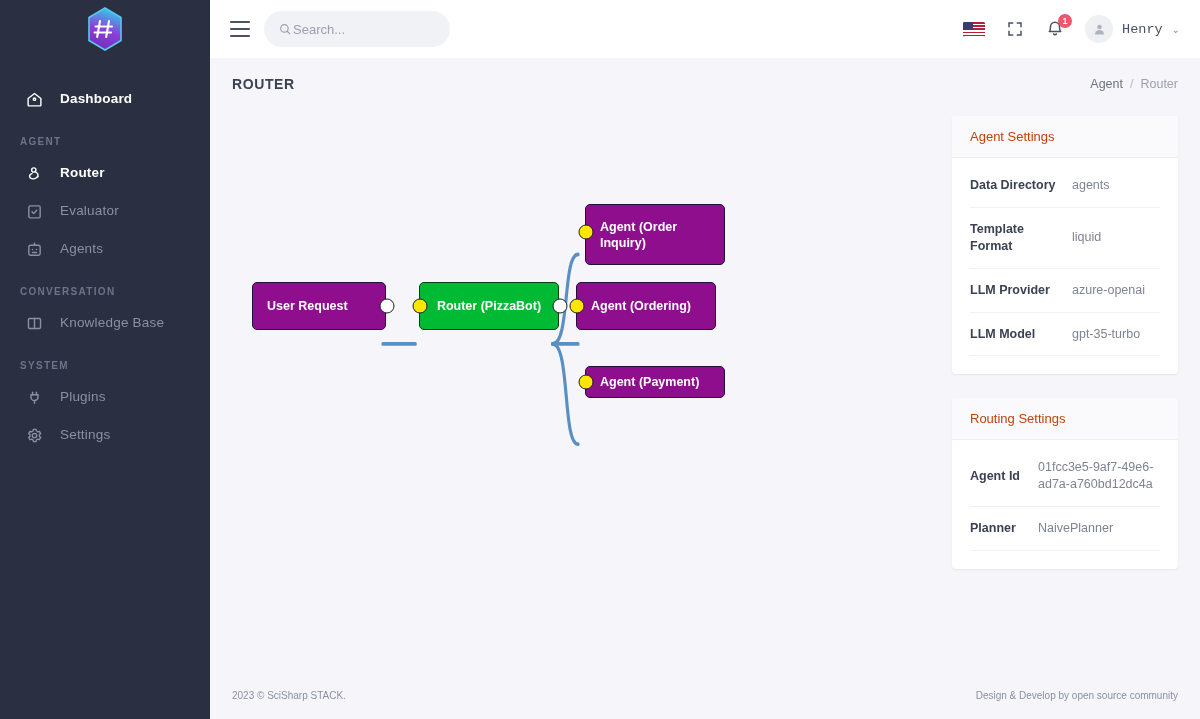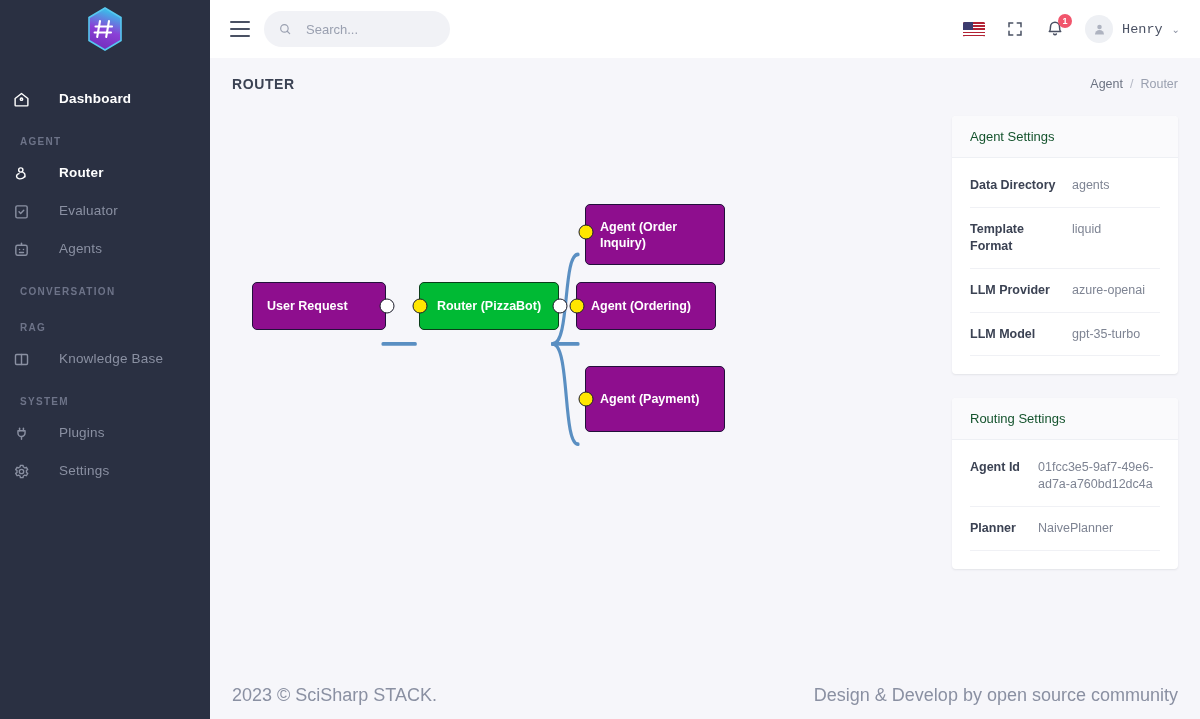--- a/index.html
+++ b/index.html
@@ -18,23 +18,23 @@
     background: #2a3042;
     flex: 0 0 210px;
     position: relative;
   }
   .logo-wrap { height: 58px; display: flex; align-items: center; justify-content: center; }
   .logo-hex { width: 42px; height: 46px; position: relative; display:block; }
 
   .nav { padding-top: 10px; }
   .nav-item {
     display: flex; align-items: center;
-    height: 38px; padding-left: 12px;
+    height: 38px; padding-left: 25px;
     color: #8a90a2; font-size: 13.5px; letter-spacing: .2px;
-    cursor: pointer; gap: 29px;
+    cursor: pointer; gap: 17px;
   }
   .nav-item .ico { width: 18px; height: 18px; display:flex; align-items:center; justify-content:center; flex:0 0 18px; }
   .nav-item .ico svg { width: 17px; height: 17px; display:block; }
   .nav-item.active { color: #ffffff; font-weight: 600; }
   .nav-item.active .ico svg { stroke: #ffffff; }
   .nav-item:not(.active) .ico svg { stroke: #8a90a2; }
   .nav-item .lbl { line-height: 1; }
   .nav-head {
     padding: 18px 0 7px 20px;
     font-size: 10px; letter-spacing: 1.3px;
@@ -49,21 +49,21 @@
     height: 58px; background: #ffffff;
     display: flex; align-items: center;
     padding: 0 20px 0 20px;
     flex: 0 0 58px;
   }
   .hamburger { width: 20px; height: 16px; display:flex; flex-direction:column; justify-content:space-between; cursor:pointer; margin-right: 14px;}
   .hamburger span { display:block; height:2px; background:#4a5163; border-radius:1px; }
   .search {
     width: 186px; height: 36px; background: #f1f2f6;
     border-radius: 18px; display: flex; align-items: center;
-    padding: 0 14px; gap: 14px; cursor: text;
+    padding: 0 14px; gap: 1px; cursor: text;
   }
   .search svg { width: 14px; height: 14px; stroke:#9aa0b0; flex:0 0 14px; }
   .search input {
     border: none; background: transparent; outline: none;
     font-family: "Liberation Sans", sans-serif;
     font-size: 13px; color: #6b7280; width: 100%;
   }
   .search input::placeholder { color: #9aa0b0; }
   .top-right { margin-left: auto; display: flex; align-items: center; gap: 20px; }
   .flag {
@@ -126,35 +126,35 @@
   .handle.out { background: #ffffff; }
 
   
   .panels { width: 226px; flex: 0 0 226px; margin-left: 22px; padding-top: 6px; }
   .card {
     background: #ffffff; border-radius: 4px;
     box-shadow: 0 1px 2px rgba(56,65,74,.10);
     margin-bottom: 24px; overflow: hidden;
   }
   .card-head {
-    padding: 13px 18px; font-size: 13px; color: #14532d;
+    padding: 13px 18px; font-size: 13px; color: #c2410c;
     background: #fafafc; border-bottom: 1px solid #eef0f4;
   }
   .card-body { padding: 6px 18px 18px 18px; }
-  .row { display: flex; padding: 13px 0; border-bottom: 1px solid #f0f1f5; gap: 10px; align-items: flex-start; }
+  .row { display: flex; padding: 13px 0; border-bottom: 1px solid #f0f1f5; gap: 10px; align-items: center; }
   .row:last-child { border-bottom: 1px solid #f0f1f5; }
   .row .k { font-size: 12.5px; font-weight: 700; color: #3b4253; width: 92px; flex:0 0 92px; line-height: 1.35; }
   .row .v { font-size: 12.5px; color: #7e8493; line-height: 1.35; word-break: break-word; flex:1 1 auto; }
   .card.routing .row .k { width: 58px; flex:0 0 58px; }
 
   
   .footer {
     height: 48px; flex: 0 0 48px;
     display: flex; align-items: center; padding: 0 22px;
-    font-size: 18px; color: #8a90a2;
+    font-size: 10px; color: #8a90a2;
   }
   .footer .right { margin-left: auto; }
 </style>
 </head>
 <body>
 
 <div class="app">
 
   <aside class="sidebar">
 
@@ -221,21 +221,20 @@
             <path d="M9.2 16.2 h5.6"></path>
             <path d="M12 6 V3.2"></path>
           </svg>
         </span>
         <span class="lbl">Agents</span>
       </div>
 
       <div class="nav-head">CONVERSATION</div>
 
 
-      <div class="nav-head">RAG</div>
 
       <div class="nav-item">
         <span class="ico">
           <svg viewBox="0 0 24 24" fill="none" stroke-width="2" stroke-linecap="round" stroke-linejoin="round">
             <rect x="3.5" y="5" width="17" height="14" rx="1.6"></rect>
             <path d="M12 5 V19"></path>
           </svg>
         </span>
         <span class="lbl">Knowledge Base</span>
       </div>
@@ -354,21 +353,21 @@
         <div class="node purple" style="left:353px; top:94px; width:140px; height:61px;">
           <span>Agent (Order Inquiry)</span>
           <span class="handle in" style="left:0px; top:27px;"></span>
         </div>
 
         <div class="node purple" style="left:344px; top:172px; width:140px; height:48px;">
           <span>Agent (Ordering)</span>
           <span class="handle in" style="left:0px;"></span>
         </div>
 
-        <div class="node purple" style="left:353px; top:256px; width:140px; height:66px;">
+        <div class="node purple" style="left:353px; top:256px; width:140px; height:32px;">
           <span>Agent (Payment)</span>
           <span class="handle in" style="left:0px;"></span>
         </div>
       </div>
 
       <div class="panels">
 
         <section class="card">
           <div class="card-head">Agent Settings</div>
           <div class="card-body">

